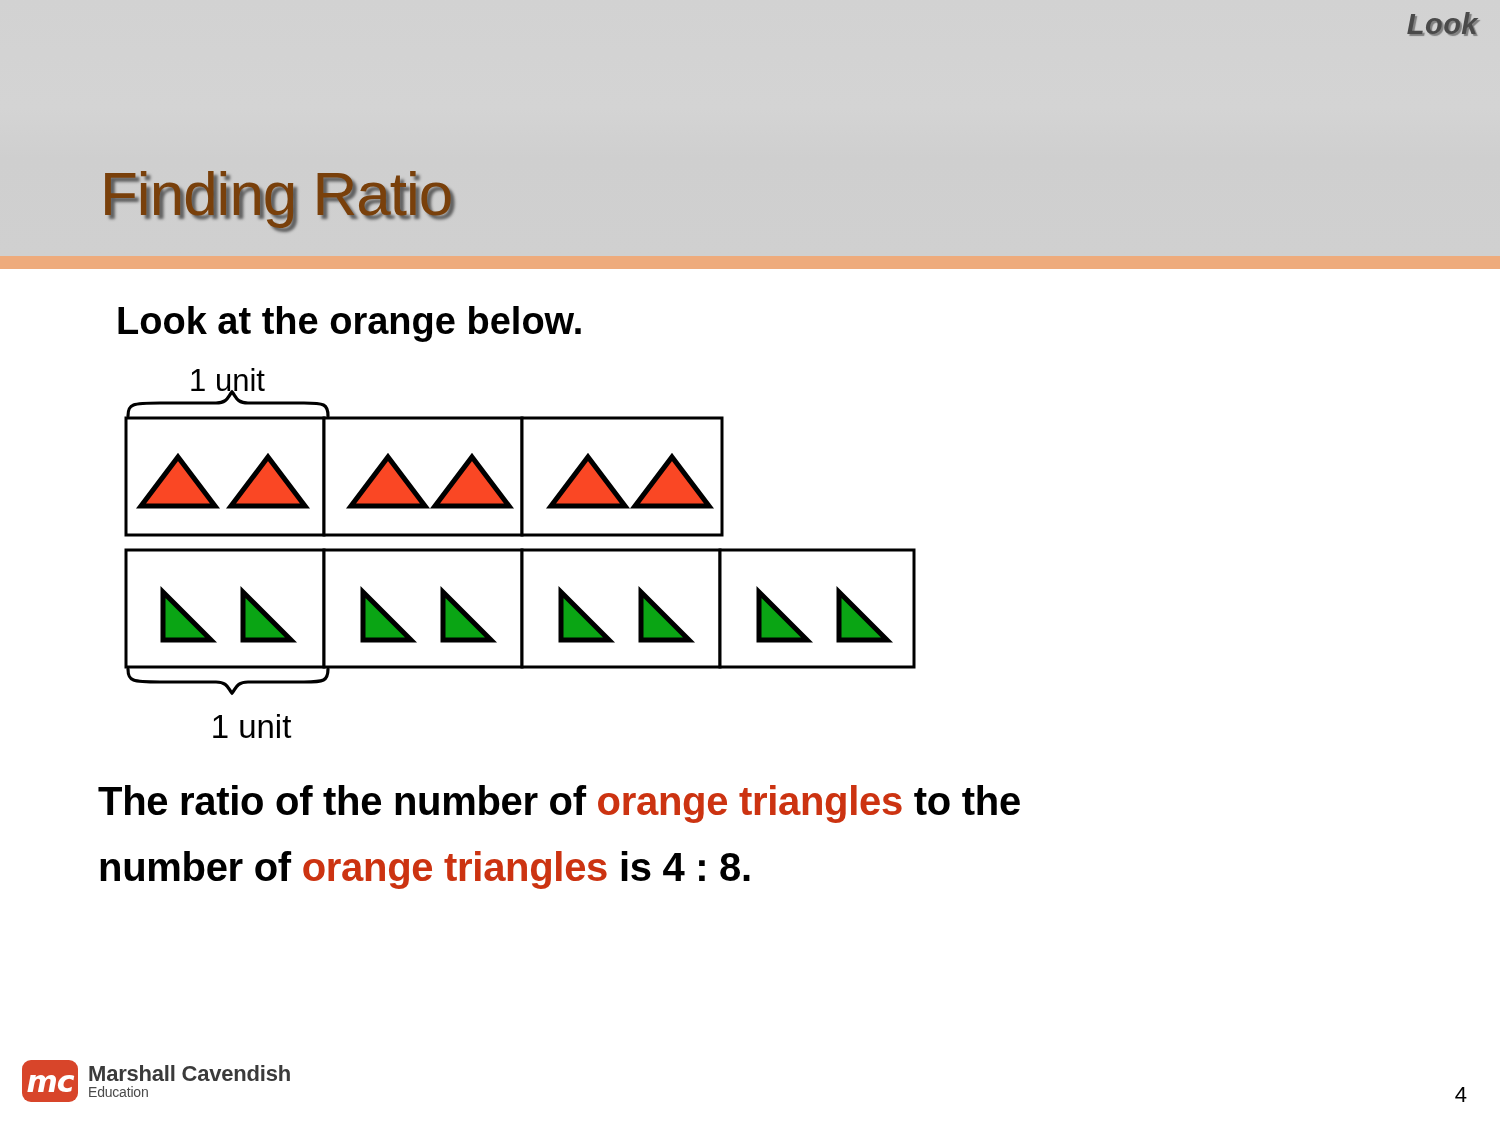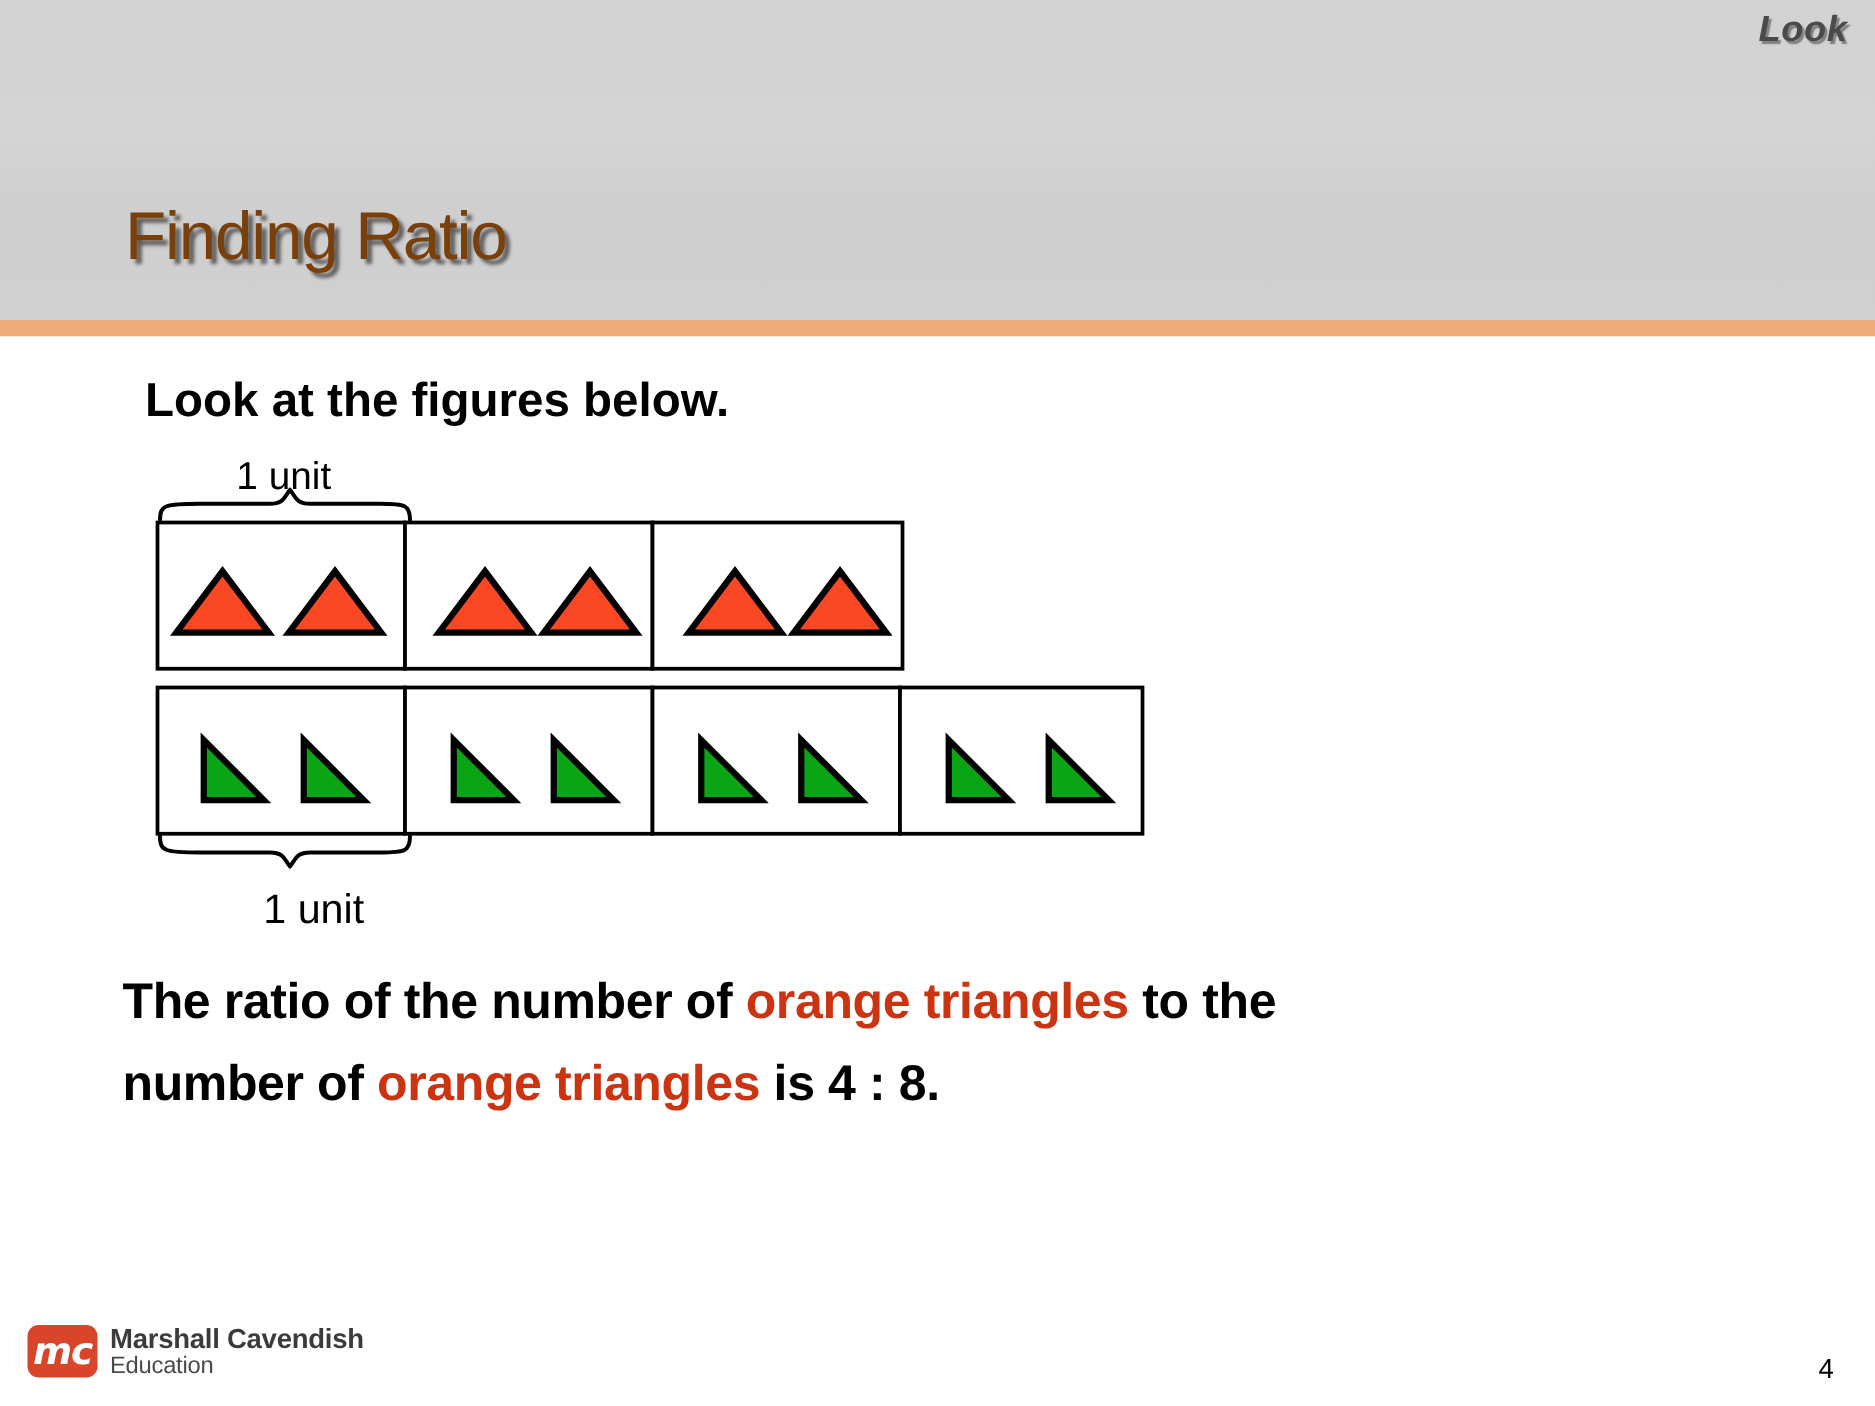--- a/index.html
+++ b/index.html
@@ -31,21 +31,21 @@
     font-weight: bold;
     font-style: italic;
     color: #4a4a4a;
     text-shadow: 2px 2px 1px rgba(60,60,60,0.55);
     letter-spacing: 0.5px;
   }
   .slide-title {
     position: absolute;
     left: 100px;
     top: 158px;
-    font-size: 54px;
+    font-size: 62px;
     font-weight: normal;
     color: #79400b;
     text-shadow: 4px 4px 3px rgba(0,0,0,0.55);
     letter-spacing: -1px;
     white-space: nowrap;
   }
   .title-rule {
     position: absolute;
     left: 0;
     top: 256px;
@@ -121,21 +121,21 @@
     margin-left: 10px;
     line-height: 1.02;
   }
   .logo-name {
     font-size: 22px;
     font-weight: bold;
     color: #3b3b3b;
     letter-spacing: -0.2px;
   }
   .logo-sub {
-    font-size: 19px;
+    font-size: 14px;
     font-weight: normal;
     color: #4a4a4a;
     letter-spacing: -0.2px;
   }
   .page-number {
     position: absolute;
     right: 33px;
     top: 1082px;
     font-size: 22px;
     color: #000000;
@@ -145,21 +145,21 @@
 <body>
 
 <div class="header-band"></div>
 
 <div class="header-kicker">Look</div>
 
 <div class="slide-title">Finding Ratio</div>
 
 <div class="title-rule"></div>
 
-<div class="lead-text">Look at the figures below.</div>
+<div class="lead-text">Look at the orange below.</div>
 
 <div class="figure">
   <svg width="1500" height="1125" viewBox="0 0 1500 1125" xmlns="http://www.w3.org/2000/svg">
 
     <g>
       <path d="M128,416 C128,404 132,403 160,403 L216,403 C228,403 228,396 232,392
                C236,396 236,403 248,403 L304,403 C324,403 328,404 328,416" fill="none" stroke="#000000" stroke-width="3.2" stroke-linecap="round"></path>
     </g>
 
     <g>

